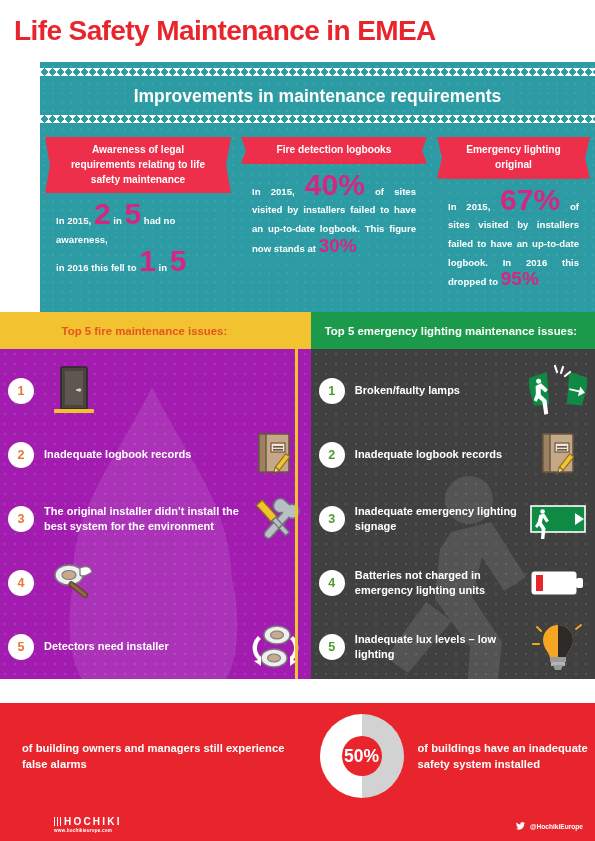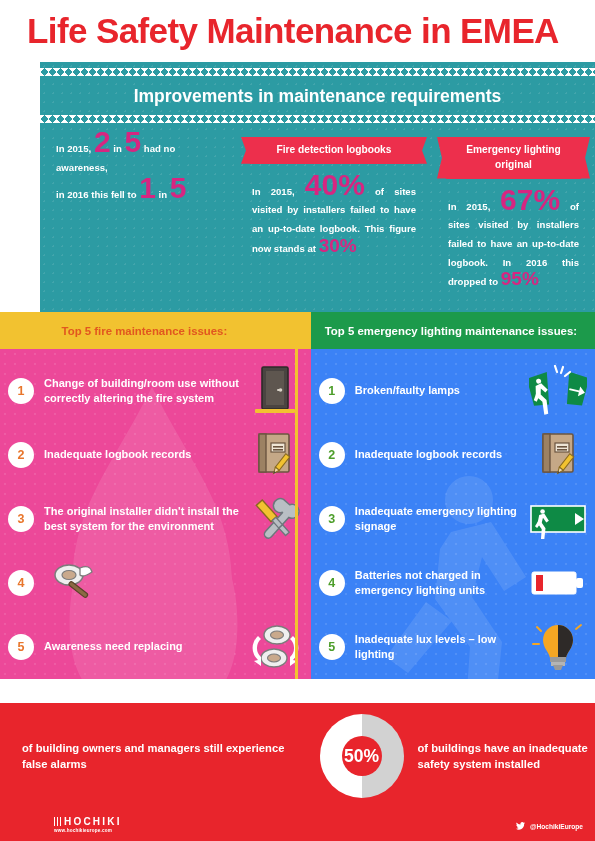--- a/index.html
+++ b/index.html
@@ -12,22 +12,22 @@
     position: relative;
   }
   .page { position: relative; width: 595px; height: 841px; }
 
   
   .title-band {
     height: 62px; background: #ffffff;
     display: flex; align-items: center; padding-left: 14px;
   }
   .title {
-    color: #E8252C; font-size: 35px; font-weight: bold;
-    letter-spacing: -0.6px; white-space: nowrap; margin-left: 13px;
+    color: #E8252C; font-size: 28px; font-weight: bold;
+    letter-spacing: -0.6px; white-space: nowrap;
   }
 
   
   .teal {
     position: relative; background: #2C9BA3;
     padding-top: 6px; padding-bottom: 8px; margin-left: 40px;
   }
   .teal-dots {
     position: absolute; inset: 0;
     background-image: radial-gradient(rgba(255,255,255,0.10) 1px, transparent 1px);
@@ -73,22 +73,22 @@
     color: #ffffff; font-size: 9.6px; font-weight: bold;
     line-height: 1.95; padding: 0 10px; text-align: justify;
   }
   .big { color: #D62681; font-weight: bold; }
   .big.xl { font-size: 30px; line-height: 0.7; }
   .big.lg { font-size: 19px; line-height: 0.7; }
 
   
   .columns { display: flex; position: relative; }
   .col { position: relative; overflow: hidden; }
-  .col.fire { width: 326px; background: #ec4899; }
-  .col.el { width: 298px; background: #3b82f6; }
+  .col.fire { width: 326px; background: #a21caf; }
+  .col.el { width: 298px; background: #404040; }
   .col-head {
     height: 37px; display: flex; align-items: center;
     font-weight: bold; font-size: 11.4px;
   }
   .col.fire .col-head { background: #F2C230; color: #E1571F; justify-content: center; padding-right: 22px; }
   .col.el .col-head  { background: #1C9A4B; color: #ffffff; justify-content: center; padding-right: 4px; }
   .divider { position: absolute; top: 37px; bottom: 0; left: 295px; width: 2.5px; background: #F2C230; z-index: 5; }
 
   .dotgrid {
     position: absolute; left:0; right:0; top:37px; bottom:0;
@@ -161,20 +161,21 @@
     <div class="teal-dots"></div>
 
     <div class="subtitle-wrap">
       <div class="subtitle">Improvements in maintenance requirements</div>
     </div>
     <div class="zig-strip"></div>
 
     <div class="stats">
 
       <div class="stat s1">
+        <div class="ribbon">Awareness of legal requirements relating to life safety maintenance</div>
         <div class="stat-body" style="text-align:left;">
           <span>In 2015,</span>
           <span class="big xl">2</span>
           <span>in</span>
           <span class="big xl">5</span>
           <span>had no  awareness,</span>
           <br>
           <span>in 2016 this fell to</span>
           <span class="big xl">1</span>
           <span>in</span>
@@ -214,21 +215,20 @@
       <svg class="watermark flame" width="200" height="320" viewBox="0 0 200 320">
         <path d="M100 0 C60 80 20 120 20 200 C20 275 55 320 100 320 C145 320 180 275 180 200 C180 120 140 80 100 0Z" fill="#ffffff"></path>
         <path d="M55 95 C30 160 15 195 18 250 C22 300 50 320 70 318 C40 270 45 180 55 95Z" fill="#ffffff"></path>
         <path d="M150 110 C175 170 188 200 185 250 C182 300 155 320 138 318 C165 270 160 190 150 110Z" fill="#ffffff"></path>
       </svg>
 
       <div class="items">
 
         <div class="item">
           <div class="num">1</div>
-          <div class="item-text just">Change of building/room use without correctly altering the fire system</div>
           <div class="item-icon">
             <svg width="46" height="52" viewBox="0 0 46 52">
               <rect x="11" y="2" width="26" height="42" rx="1.5" fill="#4A4441" stroke="#2E2A28" stroke-width="1.6"></rect>
               <rect x="15" y="6" width="18" height="34" fill="#5E564F"></rect>
               <circle cx="29.5" cy="25" r="1.8" fill="#D9D2C7"></circle>
               <rect x="26" y="24" width="5" height="2" rx="1" fill="#D9D2C7"></rect>
               <rect x="4" y="44" width="40" height="4" rx="1" fill="#F2C230"></rect>
             </svg>
           </div>
         </div>
@@ -276,21 +276,21 @@
               <ellipse cx="22" cy="17" rx="14" ry="10" fill="#EFEFEF" stroke="#7C7C7C" stroke-width="1.5"></ellipse>
               <ellipse cx="22" cy="17" rx="7" ry="4.5" fill="#C9A98C" stroke="#7C7C7C" stroke-width="1.2"></ellipse>
               <path d="M33 10 q10 -4 12 4 q-9 6 -12 3z" fill="#ffffff" stroke="#7C7C7C" stroke-width="1.3"></path>
               <rect x="24" y="23" width="22" height="4.5" rx="2" transform="rotate(38 24 23)" fill="#8B6A43" stroke="#5A4228" stroke-width="1.2"></rect>
             </svg>
           </div>
         </div>
 
         <div class="item">
           <div class="num">5</div>
-          <div class="item-text">Awareness need replacing</div>
+          <div class="item-text">Detectors need installer</div>
           <div class="item-icon">
             <svg width="52" height="50" viewBox="0 0 52 50">
               <ellipse cx="29" cy="13" rx="13" ry="9" fill="#EFEFEF" stroke="#7C7C7C" stroke-width="1.4"></ellipse>
               <ellipse cx="29" cy="13" rx="6.5" ry="4" fill="#C9A98C" stroke="#7C7C7C" stroke-width="1.1"></ellipse>
               <ellipse cx="26" cy="36" rx="13" ry="9" fill="#EFEFEF" stroke="#7C7C7C" stroke-width="1.4"></ellipse>
               <ellipse cx="26" cy="36" rx="6.5" ry="4" fill="#C9A98C" stroke="#7C7C7C" stroke-width="1.1"></ellipse>
               <path d="M10 14 a16 16 0 0 0 0 24 l-4 1 l7 5 l0 -9 a12 12 0 0 1 0 -18z" fill="#ffffff"></path>
               <path d="M45 14 a16 16 0 0 1 0 24 l4 1 l-7 5 l0 -9 a12 12 0 0 0 0 -18z" fill="#ffffff"></path>
             </svg>
           </div>

